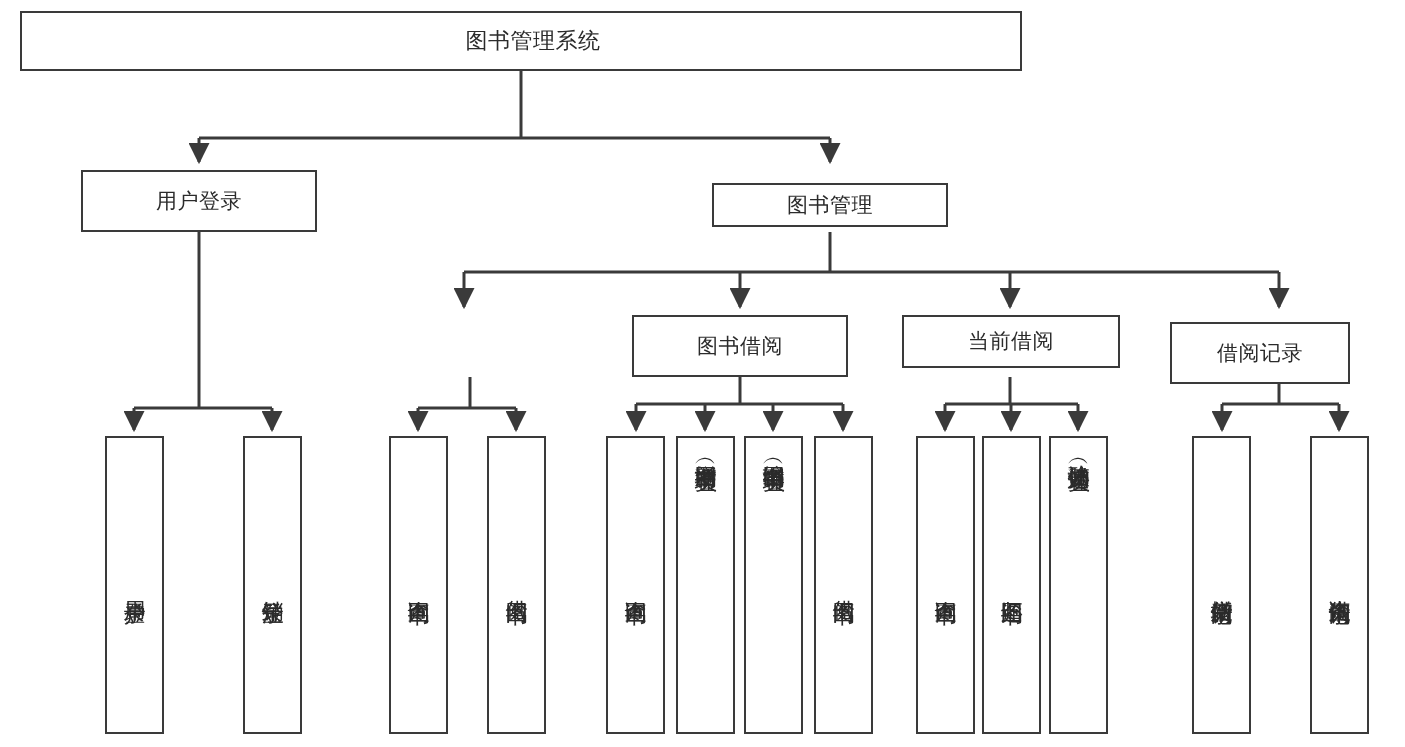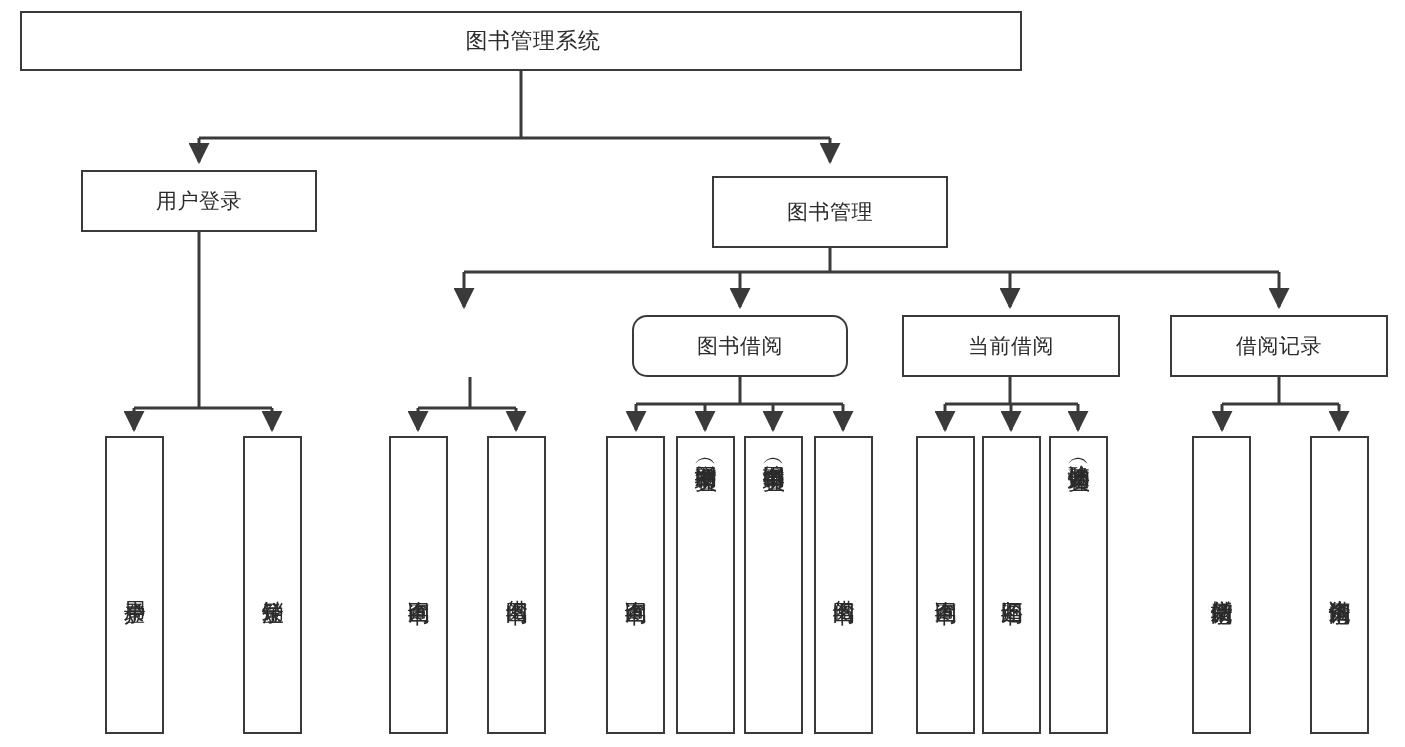--- a/index.html
+++ b/index.html
@@ -136,31 +136,31 @@
     </g>
   </svg>
 
   <div class="node h root" style="left:20px; top:11px; width:1002px; height:60px;padding-left:24px;">
     <span class="label">图书管理系统</span>
   </div>
 
   <div class="node h" style="left:81px; top:170px; width:236px; height:62px;">
     <span class="label">用户登录</span>
   </div>
-  <div class="node h" style="left:712px; top:176px; width:236px; height:72px;">
+  <div class="node h" style="left:712px; top:183px; width:236px; height:44px;">
     <span class="label">图书管理</span>
   </div>
 
-  <div class="node h" style="left:632px; top:315px; width:216px; height:62px;border-radius:15px;">
+  <div class="node h" style="left:632px; top:315px; width:216px; height:62px;">
     <span class="label">图书借阅</span>
   </div>
-  <div class="node h" style="left:902px; top:315px; width:218px; height:62px;">
+  <div class="node h" style="left:902px; top:315px; width:218px; height:53px;">
     <span class="label">当前借阅</span>
   </div>
-  <div class="node h" style="left:1170px; top:315px; width:218px; height:62px;">
+  <div class="node h" style="left:1170px; top:322px; width:180px; height:62px;">
     <span class="label">借阅记录</span>
   </div>
 
   <div class="node v mid" style="left:105px; top:436px; width:59px; height:298px;">
     <span class="label">用户登录</span>
   </div>
   <div class="node v mid" style="left:243px; top:436px; width:59px; height:298px;">
     <span class="label">注销登录</span>
   </div>
 

